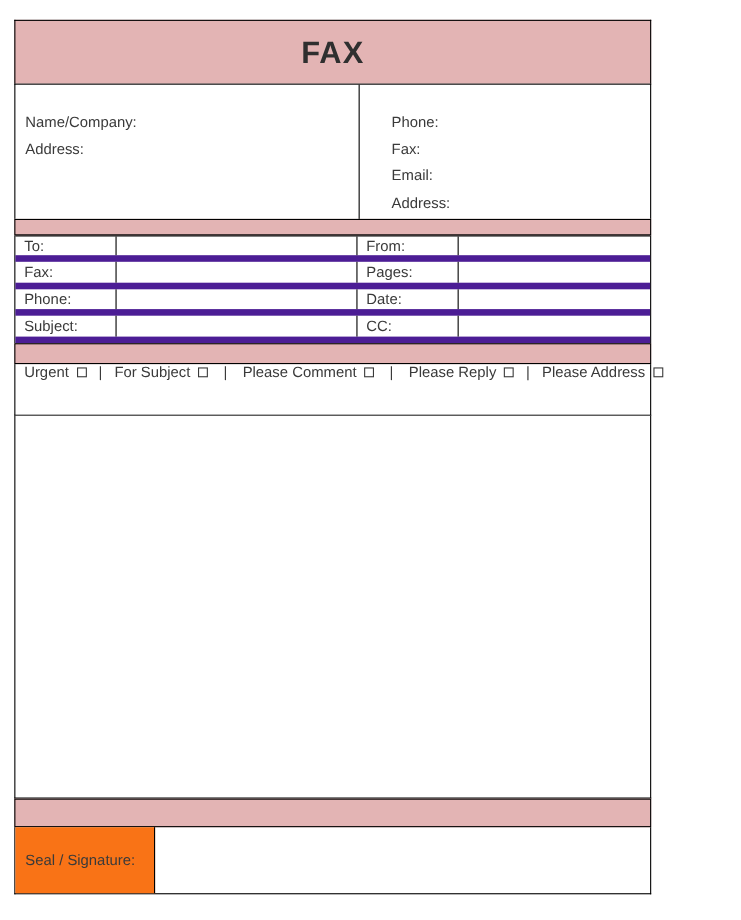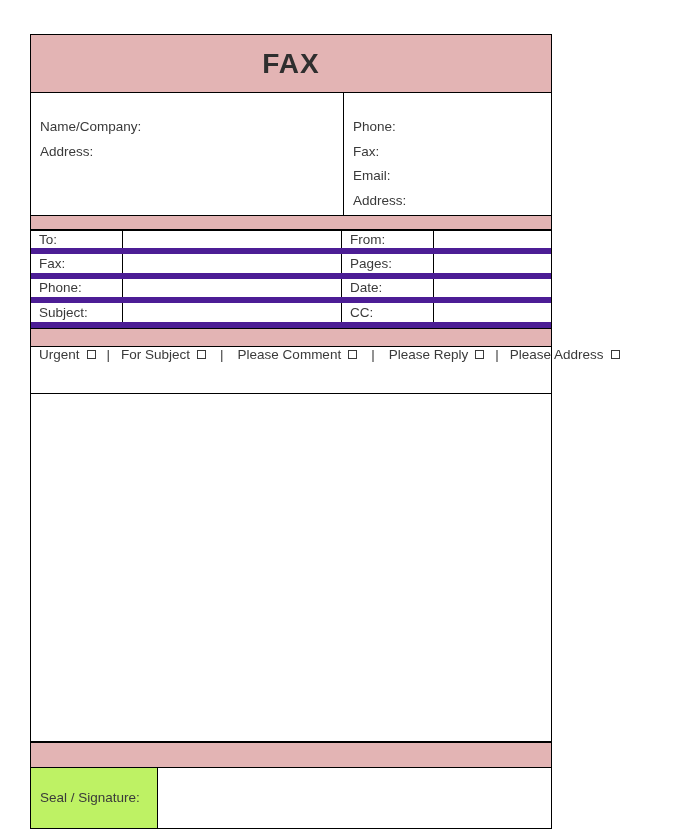--- a/index.html
+++ b/index.html
@@ -11,25 +11,24 @@
     width: 674px;
     height: 836px;
     font-family: "Liberation Sans", sans-serif;
     color: #3a3a3a;
     position: relative;
     overflow: hidden;
   }
 
   .sheet {
     position: absolute;
-    left: 30px;
+    left: 13px;
     top: 18px;
-    width: 522px;
-    box-sizing: border-box;
-    margin-top: 16px;
+    width: 579px;
+    box-sizing: border-box;
   }
 
   
   .title-band {
     height: 58px;
     background: #e3b4b4;
     border: 1px solid #000000;
     border-bottom: none;
     box-sizing: border-box;
     display: flex;
@@ -44,20 +43,21 @@
   }
 
   
   .sender-row {
     display: flex;
     height: 123px;
     border-left: 1px solid #000000;
     border-top: 1px solid #000000;
     border-right: 1px solid #000000;
     box-sizing: border-box;
+    gap: 20px;
   }
   .sender-left {
     width: 313px;
     box-sizing: border-box;
     border-right: 1px solid #000000;
     padding: 22px 0 0 9px;
   }
   .sender-right {
     flex: 1;
     box-sizing: border-box;
@@ -148,21 +148,21 @@
   .seal-row {
     display: flex;
     height: 61px;
     border-left: 1px solid #000000;
     border-right: 1px solid #000000;
     border-bottom: 1px solid #000000;
     box-sizing: border-box;
   }
   .seal-cell {
     width: 127px;
-    background: #bef264;
+    background: #f97316;
     box-sizing: border-box;
     border-right: 1px solid #000000;
     display: flex;
     align-items: center;
     padding-left: 9px;
     font-size: 13.5px;
     white-space: nowrap;
   }
   .notes-cell {
     flex: 1;

